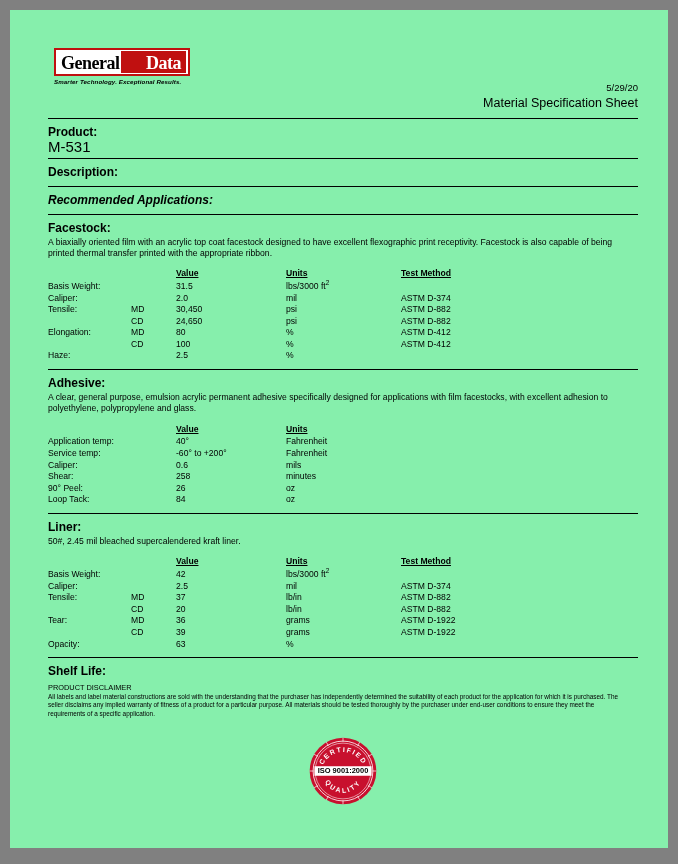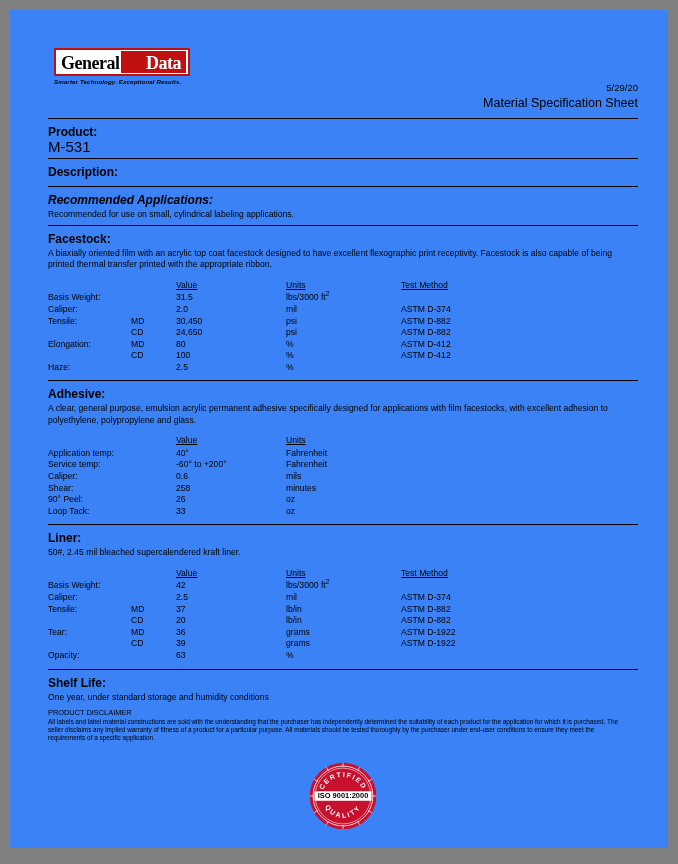--- a/index.html
+++ b/index.html
@@ -12,21 +12,21 @@
     background: #808080;
     font-family: "Liberation Sans", sans-serif;
     overflow: hidden;
   }
   .page {
     position: absolute;
     left: 10px;
     top: 10px;
     width: 658px;
     height: 838px;
-    background: #3b82f6;
+    background: #86efac;
     box-sizing: border-box;
   }
   .sheet {
     position: absolute;
     left: 38px;
     top: 28px;
     width: 590px;
     height: 780px;
   }
 
@@ -141,21 +141,21 @@
   }
   table.spec td, table.spec th {
     padding: 0;
     text-align: left;
     vertical-align: top;
     font-weight: normal;
     line-height: 11.6px;
     white-space: nowrap;
   }
   table.spec th {
-    font-weight: normal;
+    font-weight: bold;
     text-decoration: underline;
     padding-bottom: 1px;
   }
   .c-prop { width: 83px; }
   .c-dir  { width: 45px; }
   .c-val  { width: 110px; }
   .c-unit { width: 115px; }
   .c-test { width: auto; }
 
   sup { font-size: 6.4px; vertical-align: super; line-height: 0; }
@@ -216,21 +216,20 @@
     </div>
     <div class="rule"></div>
 
     <div class="block">
       <div class="label">Description:</div>
     </div>
     <div class="rule"></div>
 
     <div class="block">
       <div class="label italic">Recommended Applications:</div>
-      <div class="para">Recommended for use on small, cylindrical labeling applications.</div>
     </div>
     <div class="rule"></div>
 
     <div class="block">
       <div class="label">Facestock:</div>
       <div class="para">A biaxially oriented film with an acrylic top coat facestock designed to have excellent flexographic print receptivity. Facestock is also capable of being printed thermal transfer printed with the appropriate ribbon.</div>
       <table class="spec">
         <thead>
           <tr>
             <th class="c-prop"></th>
@@ -340,21 +339,21 @@
           <tr>
             <td>90° Peel:</td>
             <td></td>
             <td>26</td>
             <td>oz</td>
             <td></td>
           </tr>
           <tr>
             <td>Loop Tack:</td>
             <td></td>
-            <td>33</td>
+            <td>84</td>
             <td>oz</td>
             <td></td>
           </tr>
         </tbody>
       </table>
     </div>
     <div class="rule"></div>
 
     <div class="block">
       <div class="label">Liner:</div>
@@ -419,21 +418,20 @@
             <td><span>%</span><sup></sup></td>
             <td></td>
           </tr>
         </tbody>
       </table>
     </div>
     <div class="rule"></div>
 
     <div class="block">
       <div class="label">Shelf Life:</div>
-      <div class="para">One year, under standard storage and humidity conditions</div>
       <div class="disclaimer-title">PRODUCT DISCLAIMER</div>
       <div class="disclaimer">All labels and label material constructions are sold with the understanding that the purchaser has independently determined the suitability of each product for the application for which it is purchased. The seller disclaims any implied warranty of fitness of a product for a particular purpose. All materials should be tested thoroughly by the purchaser under end-user conditions to ensure they meet the requirements of a specific application.</div>
     </div>
 
     <div class="seal-wrap">
       <div class="seal">
         <svg viewBox="0 0 100 100" width="68" height="68">
           <defs>
             <path id="topArc" d="M 18,54 A 32,32 0 0 1 82,54" fill="none"></path>
             <path id="botArc" d="M 20,52 A 30,30 0 0 0 80,52" fill="none"></path>

